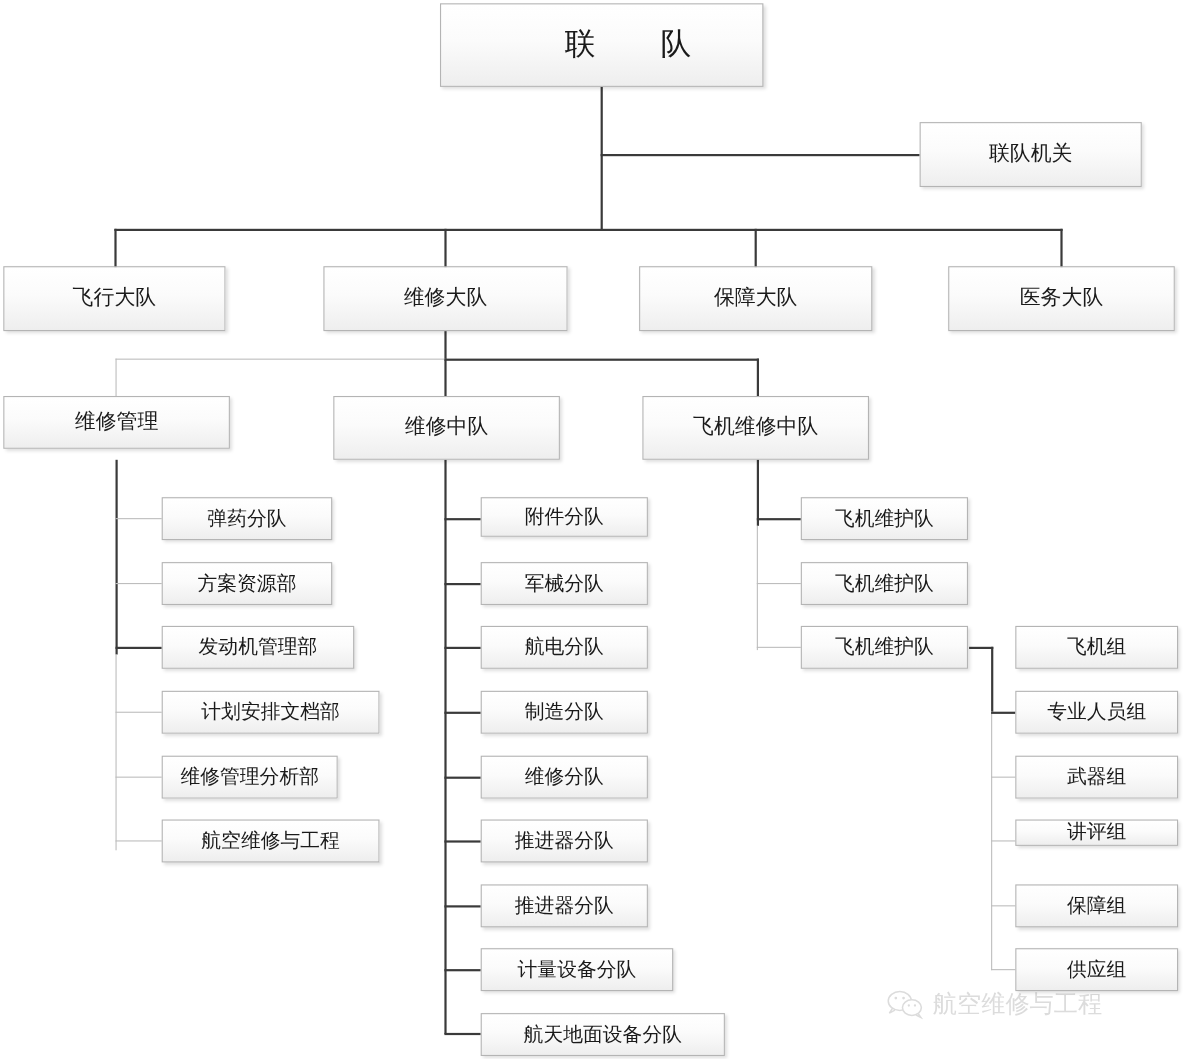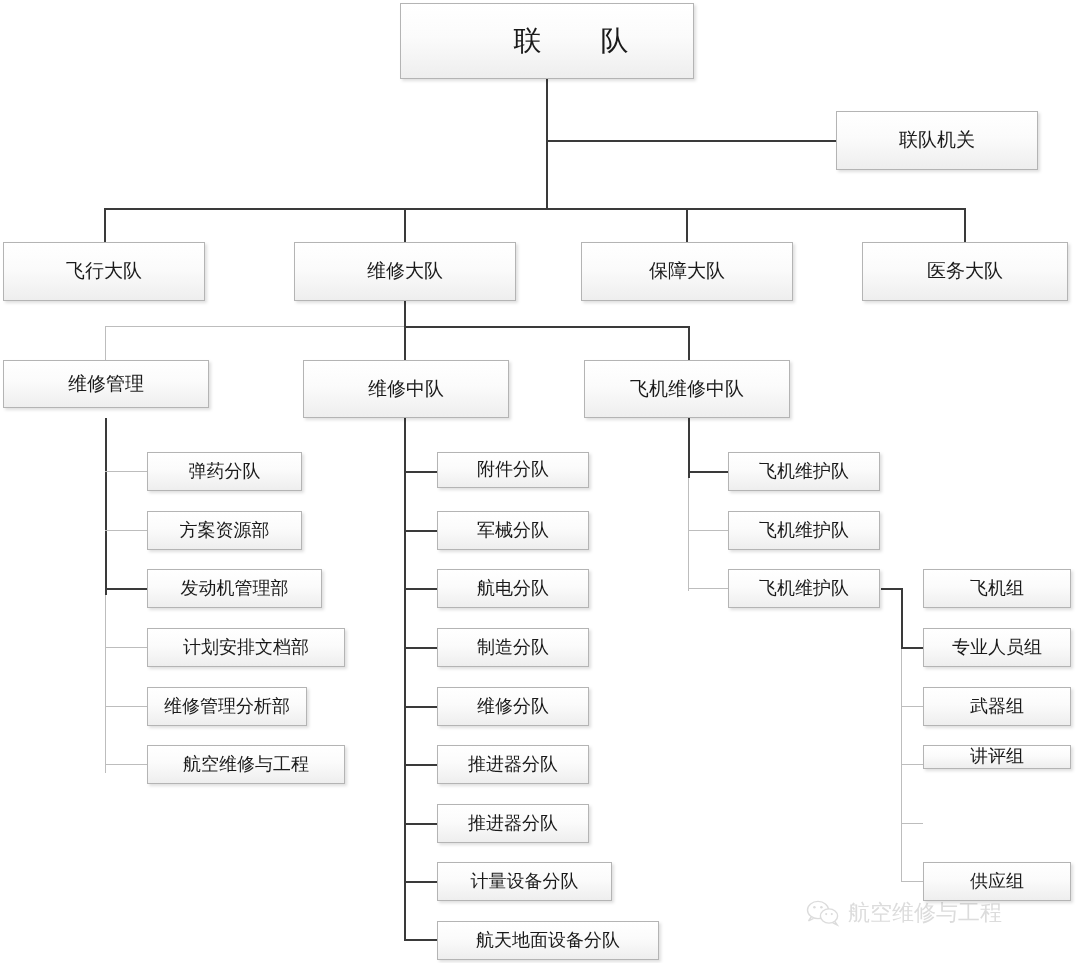--- a/index.html
+++ b/index.html
@@ -156,20 +156,21 @@
   <div class="node leaf" style="left:437px; top:921px; width:222px; height:39px;">航天地面设备分队</div>
 
   <div class="node leaf" style="left:728px; top:452px; width:152px; height:39px;">飞机维护队</div>
   <div class="node leaf" style="left:728px; top:511px; width:152px; height:39px;">飞机维护队</div>
   <div class="node leaf" style="left:728px; top:569px; width:152px; height:39px;">飞机维护队</div>
 
   <div class="node leaf" style="left:923px; top:569px; width:148px; height:39px;">飞机组</div>
   <div class="node leaf" style="left:923px; top:628px; width:148px; height:39px;">专业人员组</div>
   <div class="node leaf" style="left:923px; top:687px; width:148px; height:39px;">武器组</div>
   <div class="node leaf" style="left:923px; top:745px; width:148px; height:24px;">讲评组</div>
+  <div class="node leaf" style="left:923px; top:804px; width:148px; height:39px;">保障组</div>
   <div class="node leaf" style="left:923px; top:862px; width:148px; height:39px;">供应组</div>
 
   <div id="watermark">
     <span>
       <svg width="34" height="28" viewBox="0 0 34 28" fill="none" stroke="#dcdcdc" stroke-width="1.4">
         <ellipse cx="12" cy="11" rx="10.5" ry="8.6"></ellipse>
         <path d="M5.5 17.5 L2.5 22 L7.6 19.3"></path>
         <circle cx="8.4" cy="8.3" r="1.25" fill="#dcdcdc" stroke="none"></circle>
         <circle cx="15.4" cy="8.3" r="1.25" fill="#dcdcdc" stroke="none"></circle>
         <ellipse cx="23" cy="17" rx="8.6" ry="7.1" fill="#ffffff"></ellipse>

